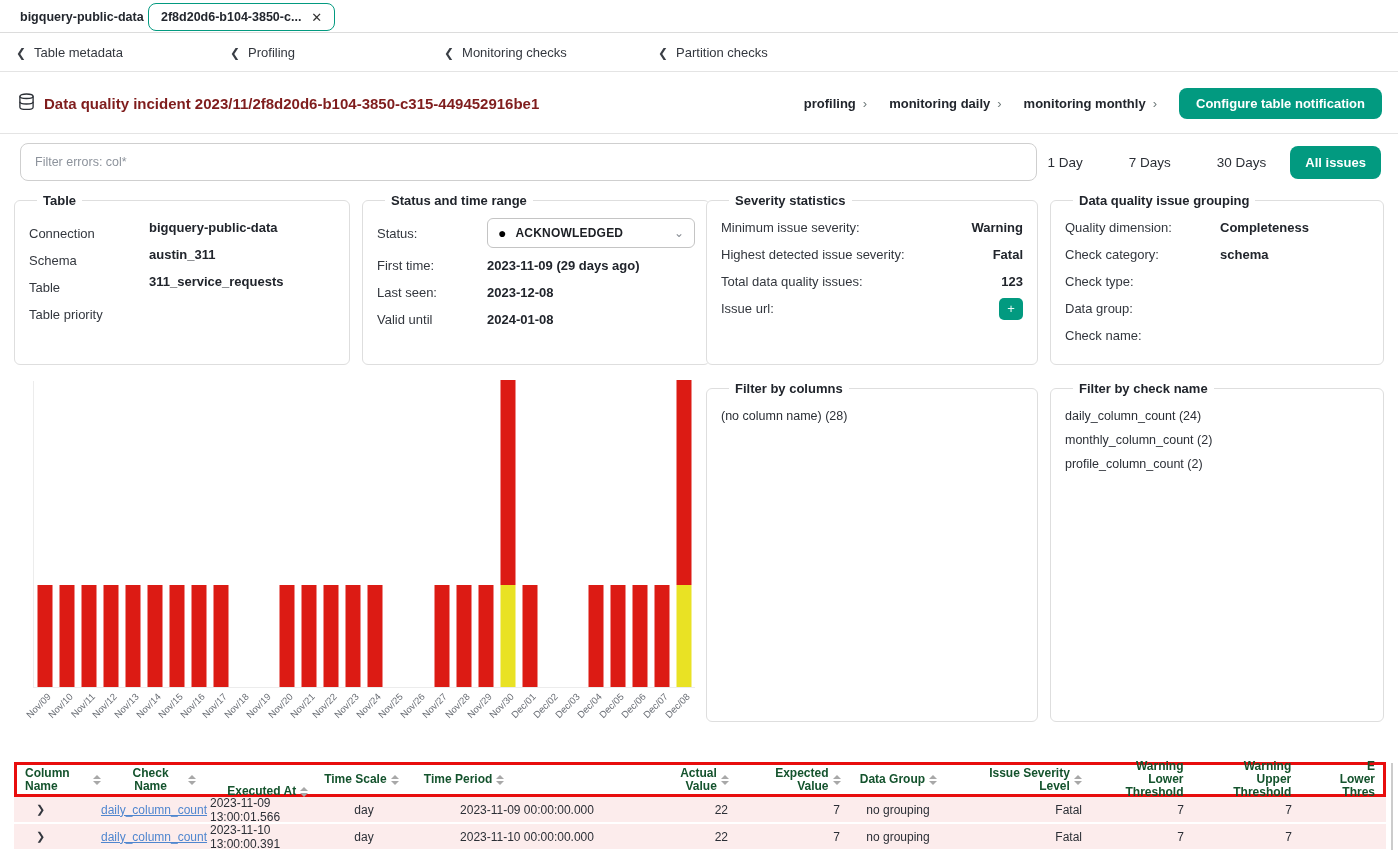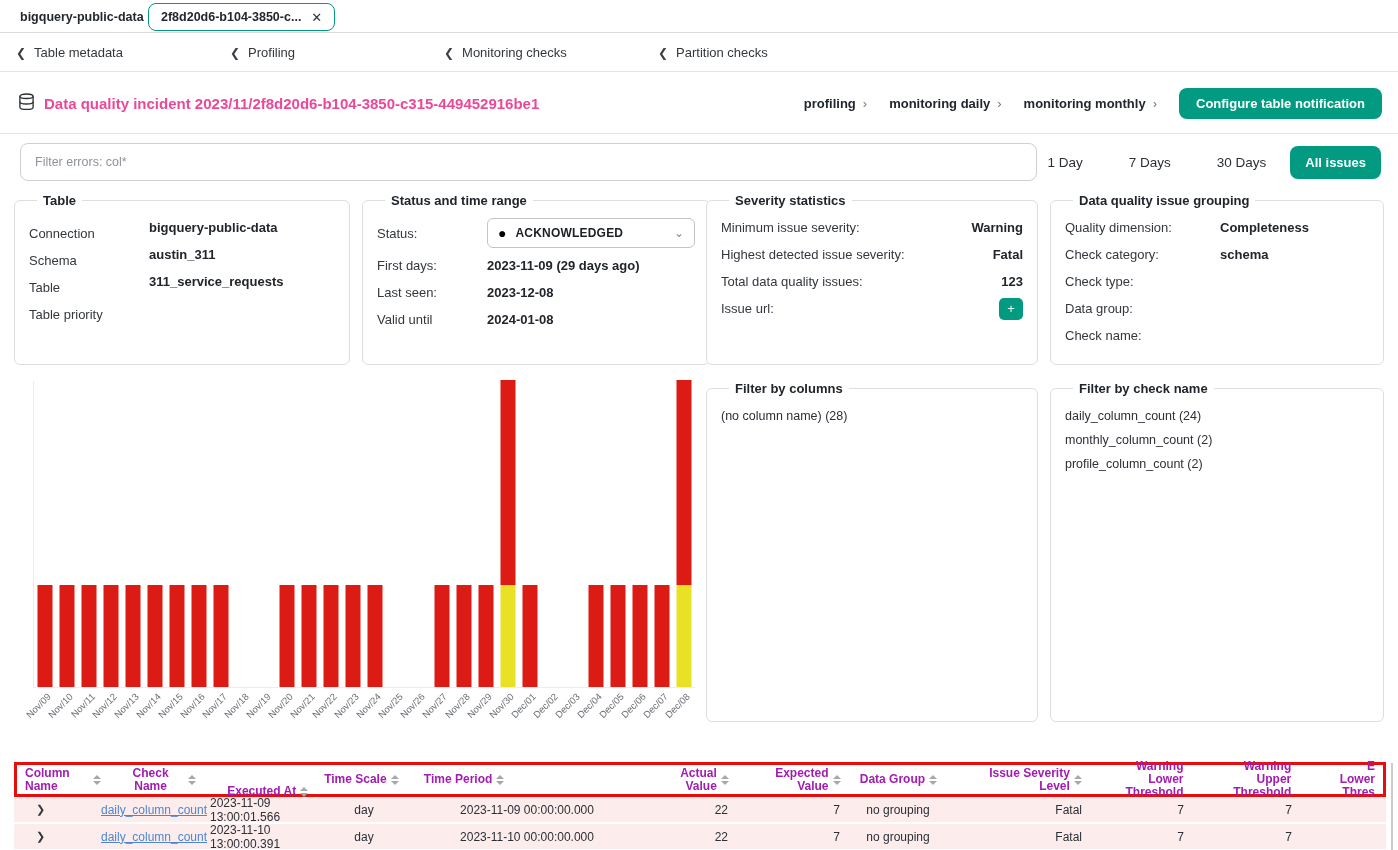--- a/index.html
+++ b/index.html
@@ -15,21 +15,21 @@
 
   
   #navrow { position:absolute; left:0; top:34px; width:1398px; height:38px; border-bottom:1px solid #e4e4e4;
             display:flex; align-items:center; padding-left:16px; background:#fff; }
   .nav-item { width:214px; display:flex; align-items:center; gap:8px; color:#33373e; font-size:13px; cursor:pointer; }
   .nav-item .chev { font-size:12px; color:#3a3e45; }
 
   
   #titlerow { position:absolute; left:0; top:73px; width:1398px; height:61px; border-bottom:1px solid #e4e4e4; background:#fff; }
   #titleleft { position:absolute; left:18px; top:0; height:61px; display:flex; align-items:center; gap:9px; }
-  #page-title { font-size:15px; font-weight:bold; color:#ec4899; }
+  #page-title { font-size:15px; font-weight:bold; color:#7f1d1d; }
   #titleright { position:absolute; right:16px; top:0; height:61px; display:flex; align-items:center; gap:22px; }
   .hdr-link { font-weight:bold; font-size:13px; color:#22262d; display:flex; align-items:center; gap:7px; cursor:pointer; }
   .hdr-link .rchev { color:#6f7a7a; font-size:13px; font-weight:normal; }
   #notify-btn { background:#029a80; color:#fff; font-weight:bold; font-size:13px; border:none;
                 border-radius:8px; height:31px; padding:0 17px; cursor:pointer; }
 
   
   #filterrow { position:absolute; left:0; top:134px; width:1398px; height:56px; }
   #filter-input { position:absolute; left:20px; top:9px; width:1017px; height:38px; border:1px solid #cfcfcf;
                   border-radius:8px; padding:0 14px; font-size:12.5px; color:#333; outline:none;
@@ -77,21 +77,21 @@
   .bar-stack { position:absolute; bottom:0; left:50%; transform:translateX(-50%); width:15px;
                display:flex; flex-direction:column-reverse; }
   .seg { width:100%; }
   .xlabel { position:absolute; top:100%; right:50%; margin-top:4px; transform:rotate(-45deg);
             transform-origin:100% 0; white-space:nowrap; font-size:9.5px; color:#6b6f76; }
 
   
   #tbl-header { position:absolute; left:14px; top:762px; width:1372px; height:35px; border:3px solid #e80d0d;
                 display:flex; align-items:center; background:#fff; z-index:2; }
   .hcell { display:flex; align-items:center; justify-content:flex-start; gap:4px; padding:0 8px;
-           font-weight:bold; font-size:12px; color:#a21caf; line-height:13px; height:100%; }
+           font-weight:bold; font-size:12px; color:#14532d; line-height:13px; height:100%; }
   .hcell.right  { justify-content:flex-end; text-align:right; }
   .hcell.center { justify-content:center; text-align:center; }
   .sort { display:inline-flex; flex-direction:column; gap:2px; cursor:pointer; }
   .sort i { display:block; width:0; height:0; border-left:4px solid transparent; border-right:4px solid transparent; }
   .sort .up   { border-bottom:4px solid #a8a8a8; }
   .sort .down { border-top:4px solid #a8a8a8; }
   .trow { position:absolute; left:14px; width:1372px; height:26px; display:flex; align-items:center;
           background:#fcecec; border-bottom:1px solid #fff; }
   .tcell { padding:0 8px; font-size:12px; color:#2b2f36; display:flex; align-items:center; height:100%; }
   .tcell.right { justify-content:flex-end; }
@@ -198,21 +198,21 @@
   <div class="prow" style="min-height:38px;">
     <span class="plabel">Status:</span>
     <div id="status-select">
       <span class="dot">●</span>
       <span class="sval">ACKNOWLEDGED</span>
       <span class="dd">⌄</span>
     </div>
   </div>
   <div class="pbody">
       <div class="prow">
-       <span class="plabel">First days:</span>
+       <span class="plabel">First time:</span>
        <span class="pvalue">2023-11-09  (29 days ago)</span>
       </div>
       <div class="prow">
        <span class="plabel">Last seen:</span>
        <span class="pvalue">2023-12-08</span>
       </div>
       <div class="prow">
        <span class="plabel">Valid until</span>
        <span class="pvalue">2024-01-08</span>
       </div>

